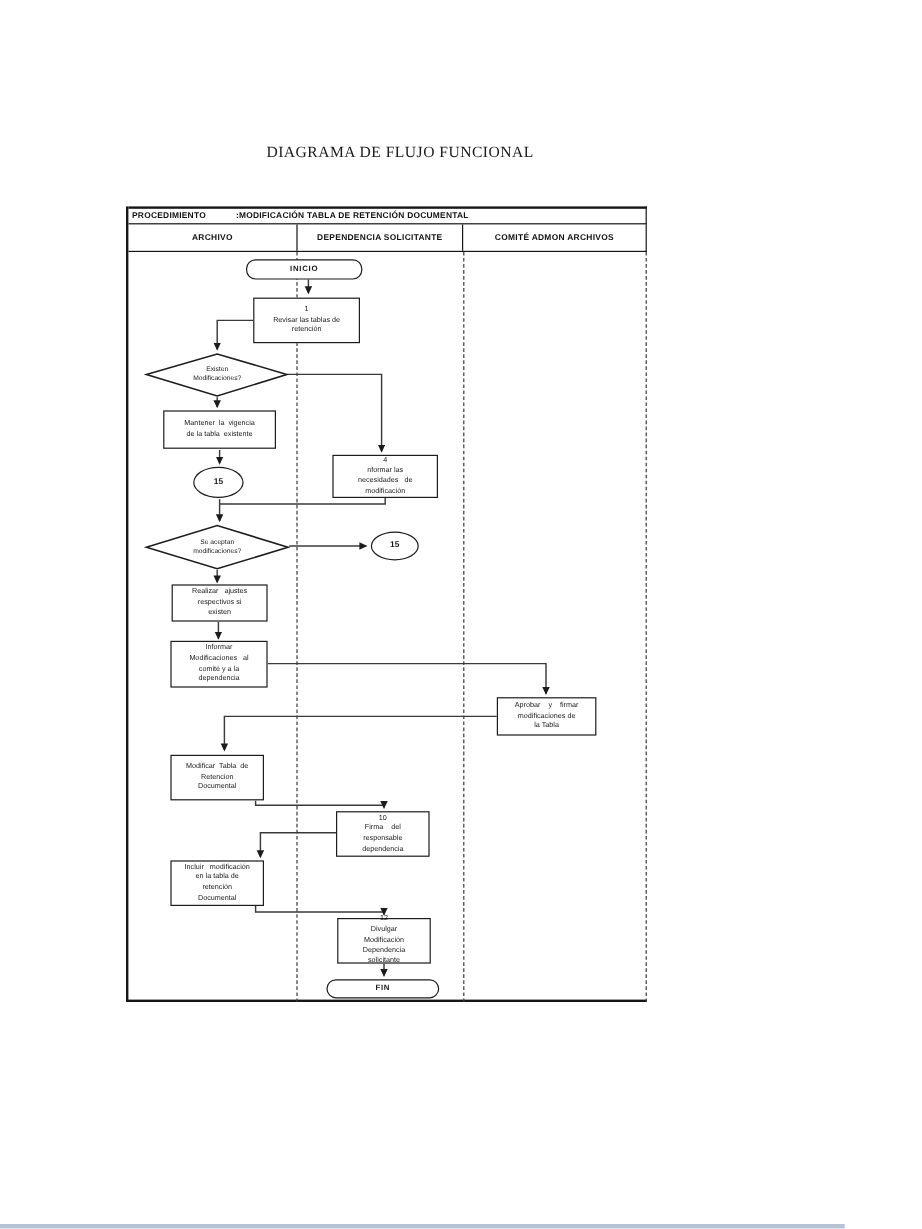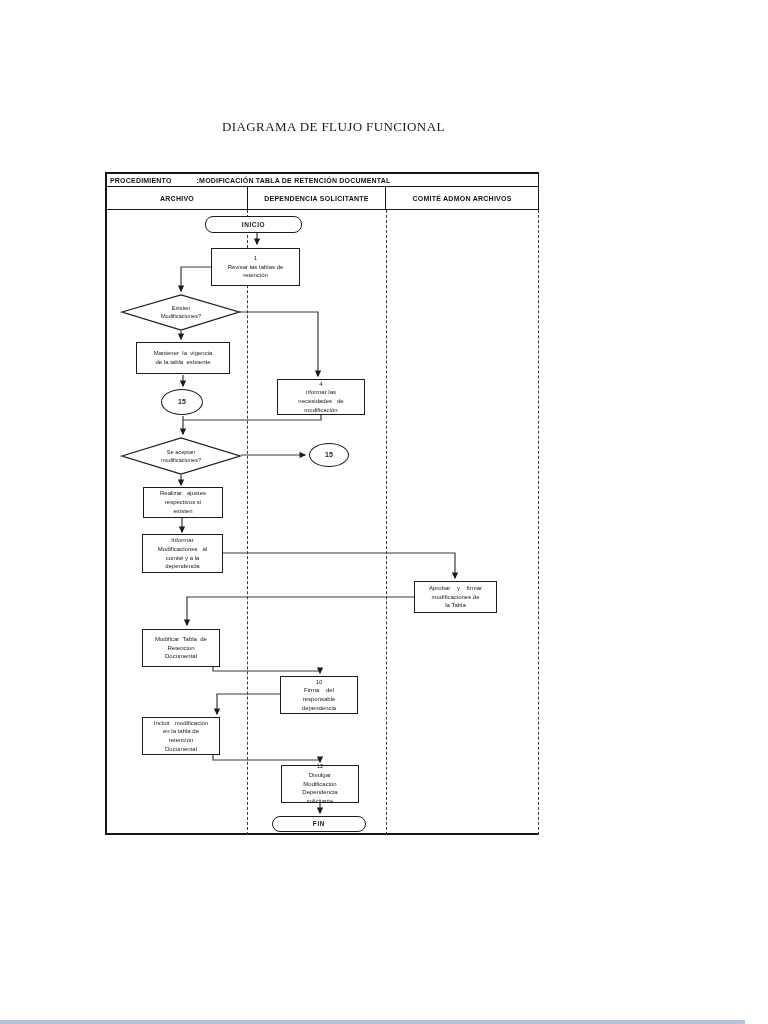--- a/index.html
+++ b/index.html
@@ -1,17 +1,17 @@
 <!DOCTYPE html>
 <html><head>
 <meta charset="utf-8">
 <style>
   html,body{margin:0;padding:0;background:#fff;}
   .sheet{position:relative;width:704px;height:1024px;background:#ffffff;overflow:hidden;
-         font-family:"Liberation Sans",sans-serif;color:#111;padding-left:41px;}
+         font-family:"Liberation Sans",sans-serif;color:#111;}
   .title{position:absolute;left:222px;top:119px;font-family:"Liberation Serif",serif;
          font-size:13px;letter-spacing:.4px;white-space:nowrap;color:#1a1a1a;}
   
   .ftable{position:absolute;left:105px;top:172px;width:434px;height:663px;box-sizing:border-box;
           border-left:2px solid #161616;border-bottom:2.5px solid #161616;}
   .prow{box-sizing:border-box;height:15px;border-top:2px solid #161616;border-right:1.5px solid #161616;
         border-bottom:1.5px solid #161616;display:flex;align-items:center;
         font-size:7px;font-weight:bold;letter-spacing:.2px;}
   .prow .plabel{margin-left:3px;}
   .prow .pvalue{margin-left:25px;}

